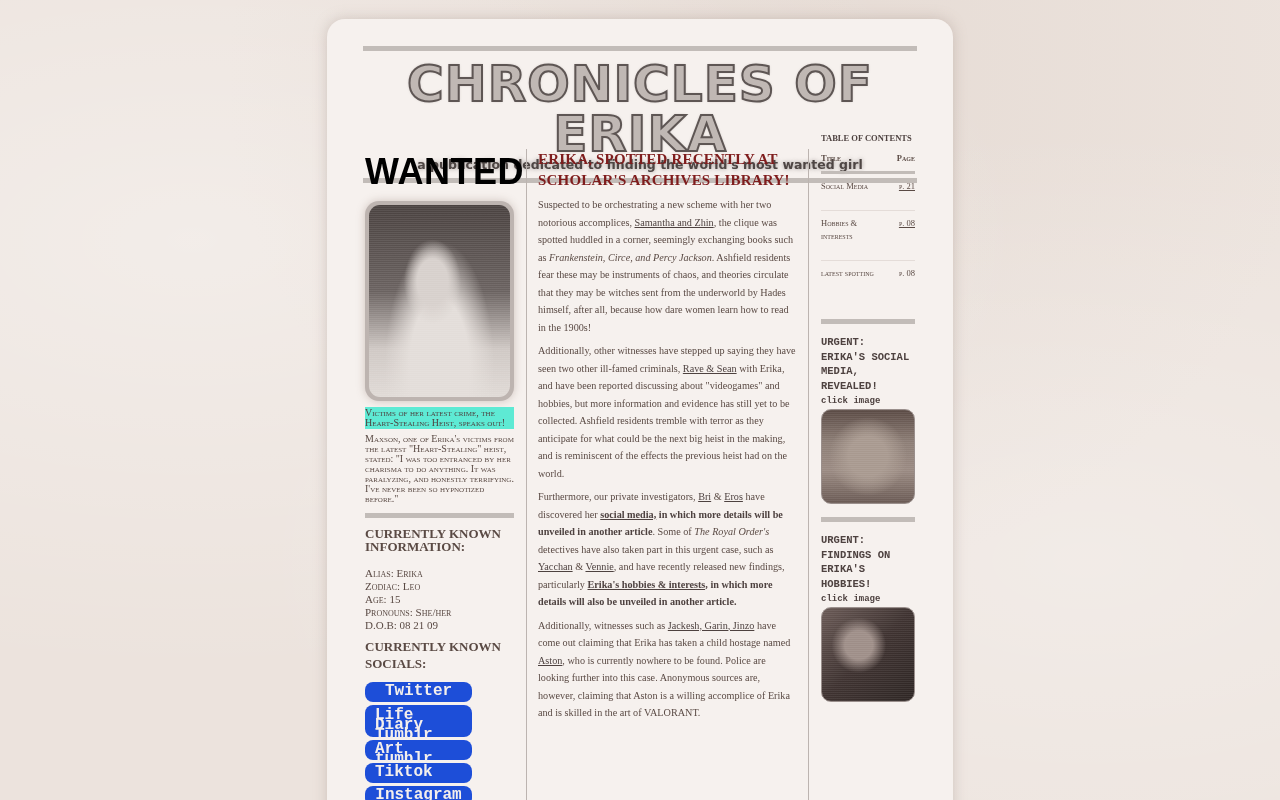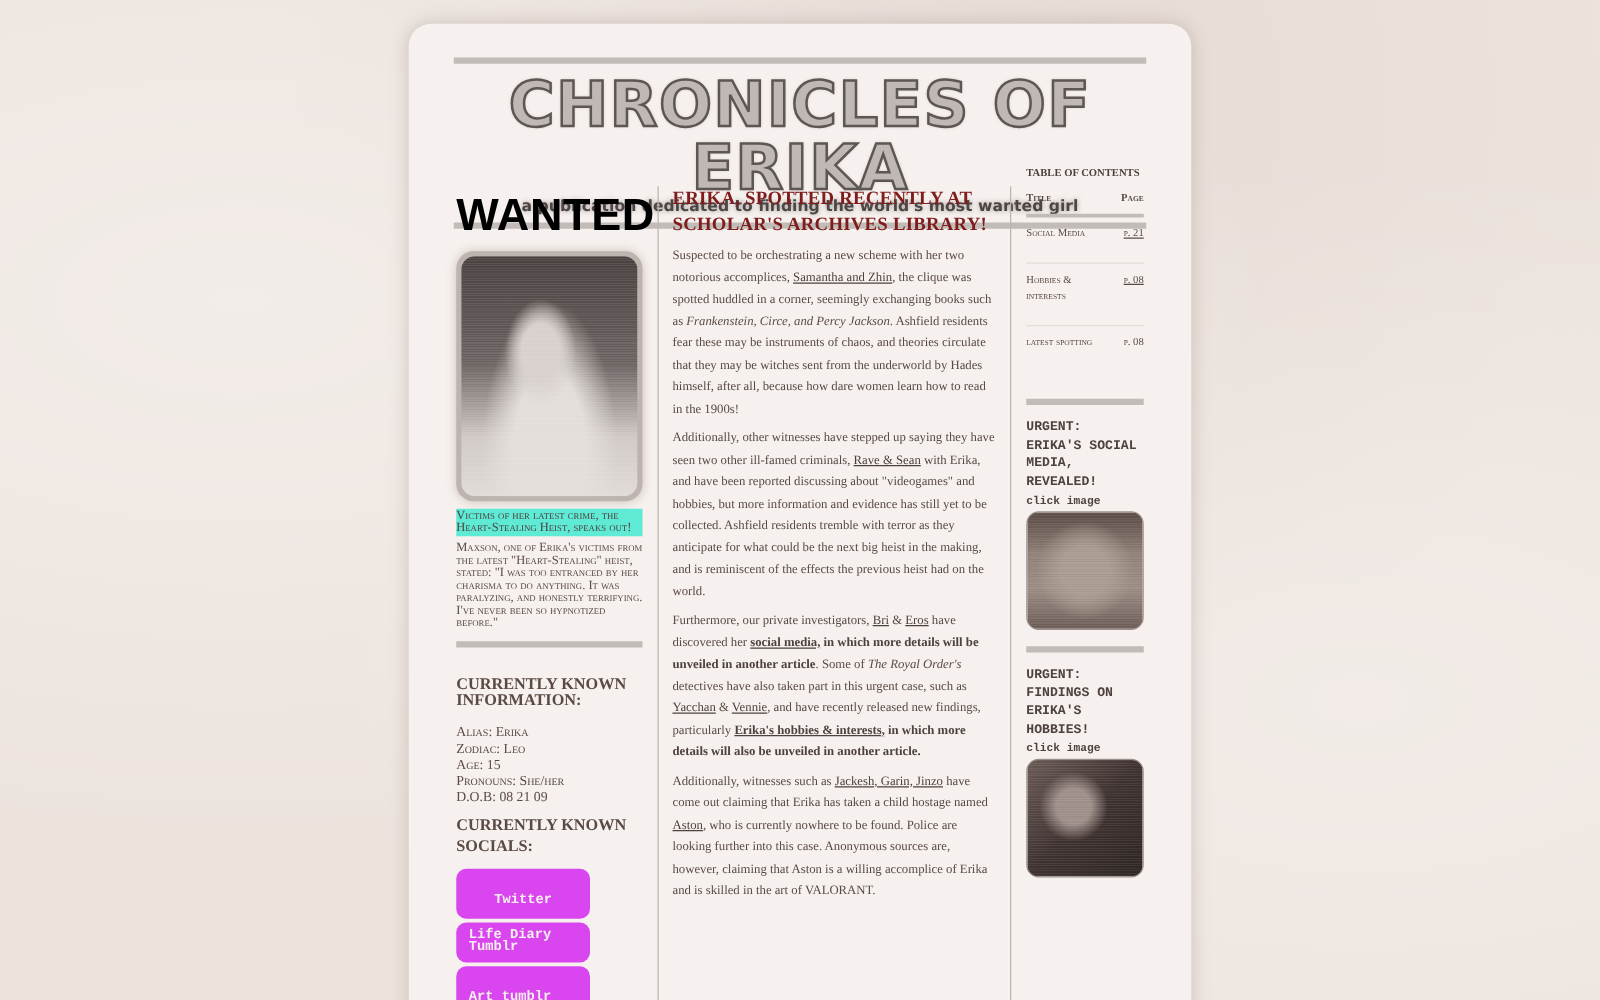--- a/index.html
+++ b/index.html
@@ -98,49 +98,49 @@
     color: #5a4a44;
   }
   .rule-mid {
     height: 5px; background: #c2bcb8; margin-top: 9px;
   }
   .info-head {
     font-family: "Liberation Serif", serif;
     font-weight: bold;
     font-size: 13px;
     line-height: 13px;
-    margin-top: 22px;
+    margin-top: 9px;
     color: #5a4a44;
   }
   .info-list { margin-top: 14px; }
   .info-row {
     font-size: 11px;
     line-height: 13px;
     font-variant: small-caps;
     color: #5a4a44;
   }
   .socials-head {
     font-family: "Liberation Serif", serif;
     font-weight: bold;
     font-size: 13px;
     line-height: 17px;
     margin-top: 6px;
   }
   .socials { margin-top: 10px; }
   .social-btn {
     display: block;
     width: 107px;
-    background: #d946ef;
+    background: #1d4ed8;
     border-radius: 8px;
     color: #f4efec;
     font-family: "Liberation Mono", monospace;
     font-weight: bold;
-    font-size: 11px;
+    font-size: 16px;
     line-height: 10px;
-    padding: 20px 10px;
+    padding: 4px 10px;
     margin-bottom: 3px;
     cursor: pointer;
   }
   .social-btn.center { text-align: center; }
   .social-btn.single { height: 20px; }
   .social-btn.double { height: 32px; padding-top: 5px; }
   
   .vline {
     position: absolute; top: 130px; width: 1px; height: 670px; background: #bcb4b0;
   }

